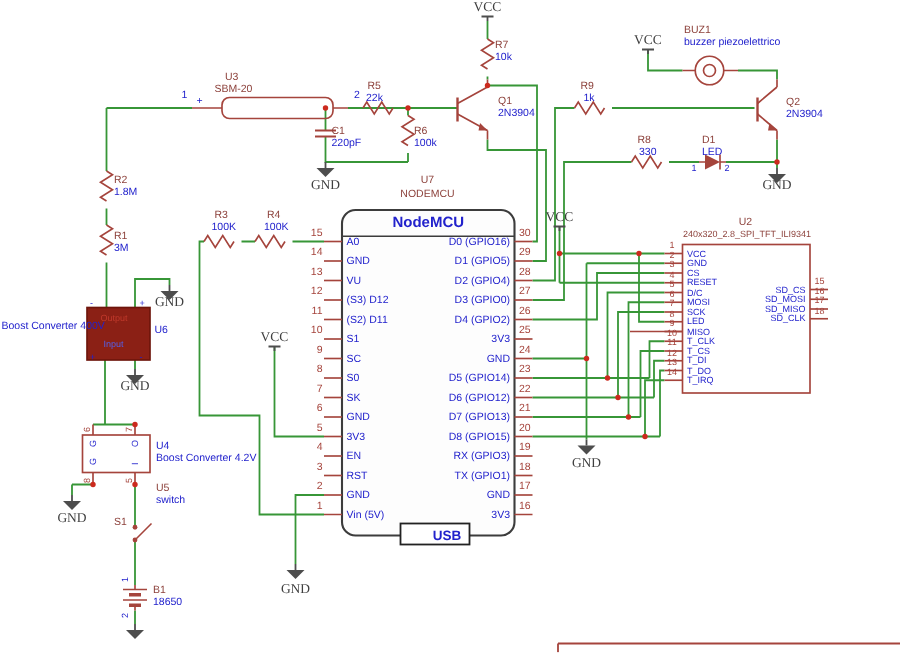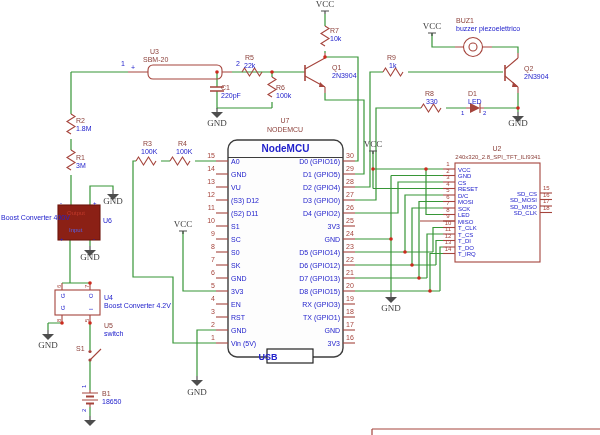--- a/index.html
+++ b/index.html
@@ -267,21 +267,21 @@
 
 <span class="lbl" style="left:143px;top:140px">R3</span>
 <span class="lbl val" style="left:141px;top:148px">100K</span>
 <span class="lbl" style="left:178px;top:140px">R4</span>
 <span class="lbl val" style="left:176px;top:148px">100K</span>
 <span class="net" style="position:absolute;left:172px;top:220px">VCC</span>
 
 <span class="lbl ctr" style="left:255px;top:117px;width:60px">U7</span>
 <span class="lbl ctr" style="left:255px;top:126px;width:60px">NODEMCU</span>
 <span class="ttl ctr" style="position:absolute;left:238px;top:144px;width:95px">NodeMCU</span>
-<span class="ttl ctr" style="position:absolute;left:255px;top:352px;width:26px;font-size:9px">USB</span>
+<span class="ttl ctr" style="position:absolute;left:285px;top:352px;width:26px;font-size:9px">USB</span>
 <span class="net" style="position:absolute;left:186px;top:388px">GND</span>
 
 <span class="net" style="position:absolute;left:362px;top:140px">VCC</span>
 <span class="net" style="position:absolute;left:380px;top:304px">GND</span>
 
 <span class="lbl ctr" style="left:467px;top:145px;width:60px">U2</span>
 <span class="lbl tiny ctr" style="left:448px;top:154px;width:100px">240x320_2.8_SPI_TFT_ILI9341</span>
 
 <span class="lbl val" style="left:104px;top:294px">U4</span>
 <span class="lbl val" style="left:104px;top:302px">Boost Converter 4.2V</span>

